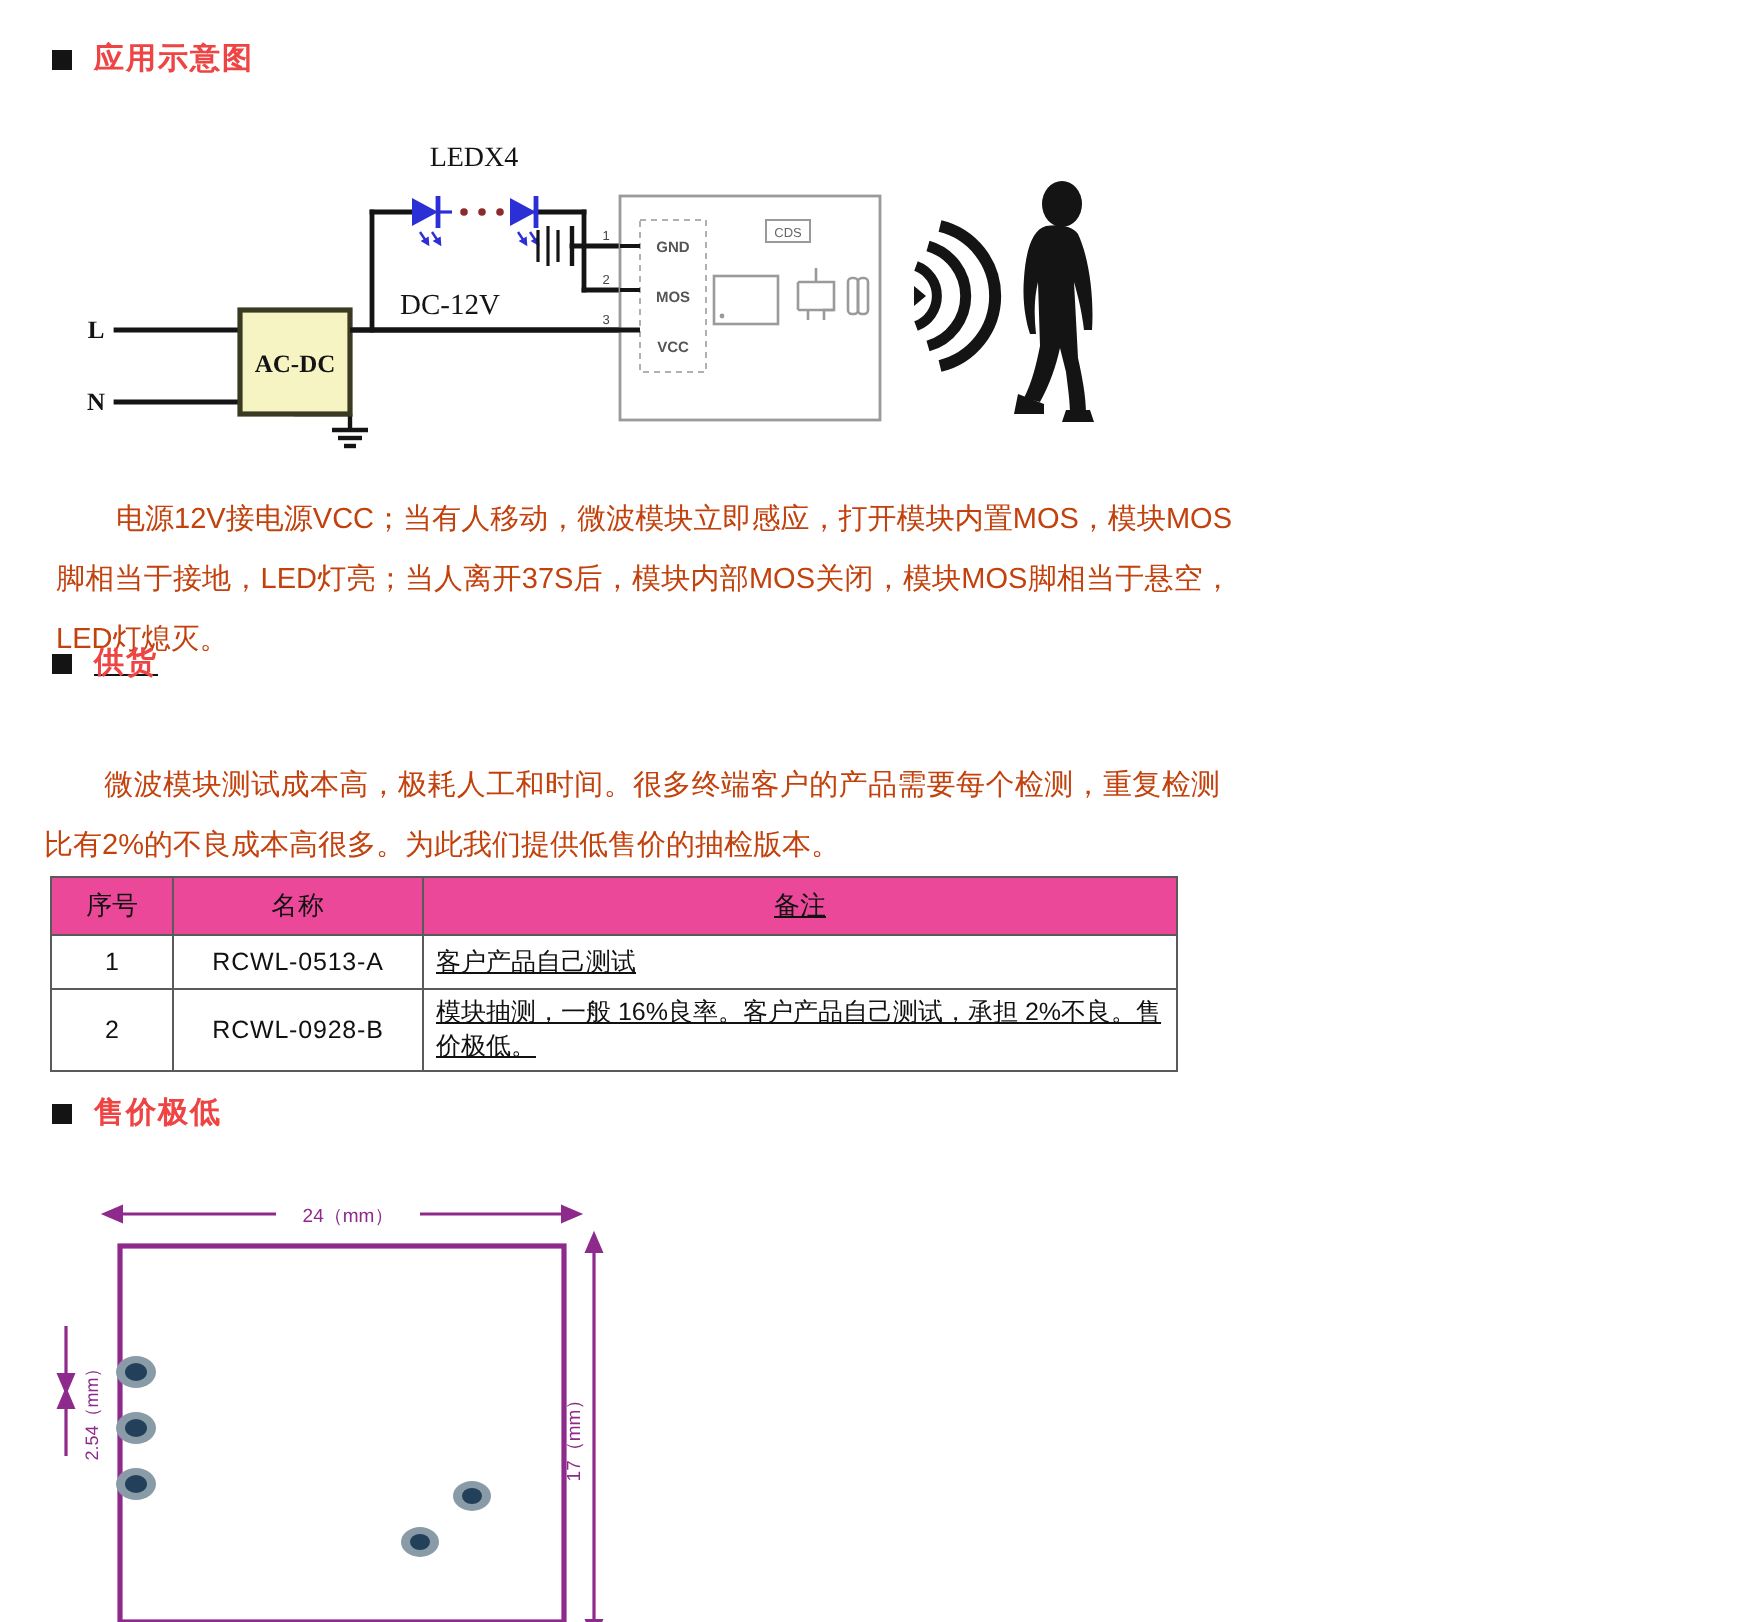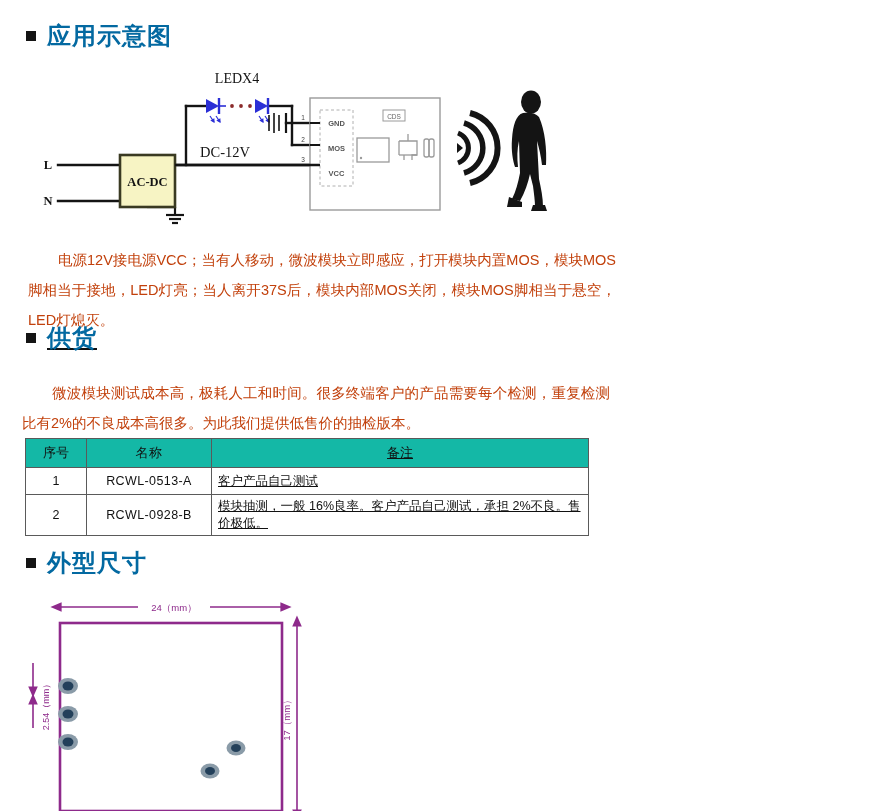--- a/index.html
+++ b/index.html
@@ -24,24 +24,24 @@
     gap: 11px;
   }
   .bullet-square {
     width: 10px;
     height: 10px;
     background: #141414;
     display: inline-block;
     flex: none;
   }
   .heading-text {
-    font-size: 24px;
+    font-size: 15px;
     font-weight: bold;
     letter-spacing: 1px;
-    color: #0369a1;
+    color: #ef4444;
     white-space: nowrap;
   }
 
   
   .body-text {
     position: absolute;
     font-size: 14.5px;
     line-height: 30px;
     color: #c2410c;
     text-align: justify;
@@ -68,21 +68,21 @@
     font-size: 12.5px;
     background: #ffffff;
   }
   #supply-table td, #supply-table th {
     border: 1px solid #5a5a5a;
     padding: 3px 6px;
     color: #111111;
     font-weight: normal;
   }
   #supply-table thead th {
-    background: #14b8a6;
+    background: #ec4899;
     text-align: center;
     height: 22px;
     font-size: 13px;
   }
   #supply-table tbody td { height: 20px; }
   .col-idx   { width: 48px;  text-align: center; }
   .col-name  { width: 112px; text-align: center; letter-spacing: 0.4px; }
   .col-note  { text-align: left; text-decoration: underline; }
 
   
@@ -275,21 +275,21 @@
     <tr>
       <td class="col-idx">2</td>
       <td class="col-name">RCWL-0928-B</td>
       <td class="col-note">模块抽测，一般 16%良率。客户产品自己测试，承担 2%不良。售价极低。</td>
     </tr>
   </tbody>
 </table>
 
 <div class="section-heading" style="left:26px; top:547px;">
   <span class="bullet-square"></span>
-  <span class="heading-text">外型尺寸</span>
+  <span class="heading-text">售价极低</span>
 </div>
 
 <div id="dimension-drawing">
   <svg width="340" height="226" viewBox="0 0 340 226" xmlns="http://www.w3.org/2000/svg">
     <defs>
       <marker id="arrL" markerWidth="8" markerHeight="8" refX="7" refY="4" orient="auto">
         <path d="M8,1 L1,4 L8,7 Z" fill="#8E2A8B"></path>
       </marker>
       <marker id="arrR" markerWidth="8" markerHeight="8" refX="1" refY="4" orient="auto">
         <path d="M0,1 L7,4 L0,7 Z" fill="#8E2A8B"></path>

